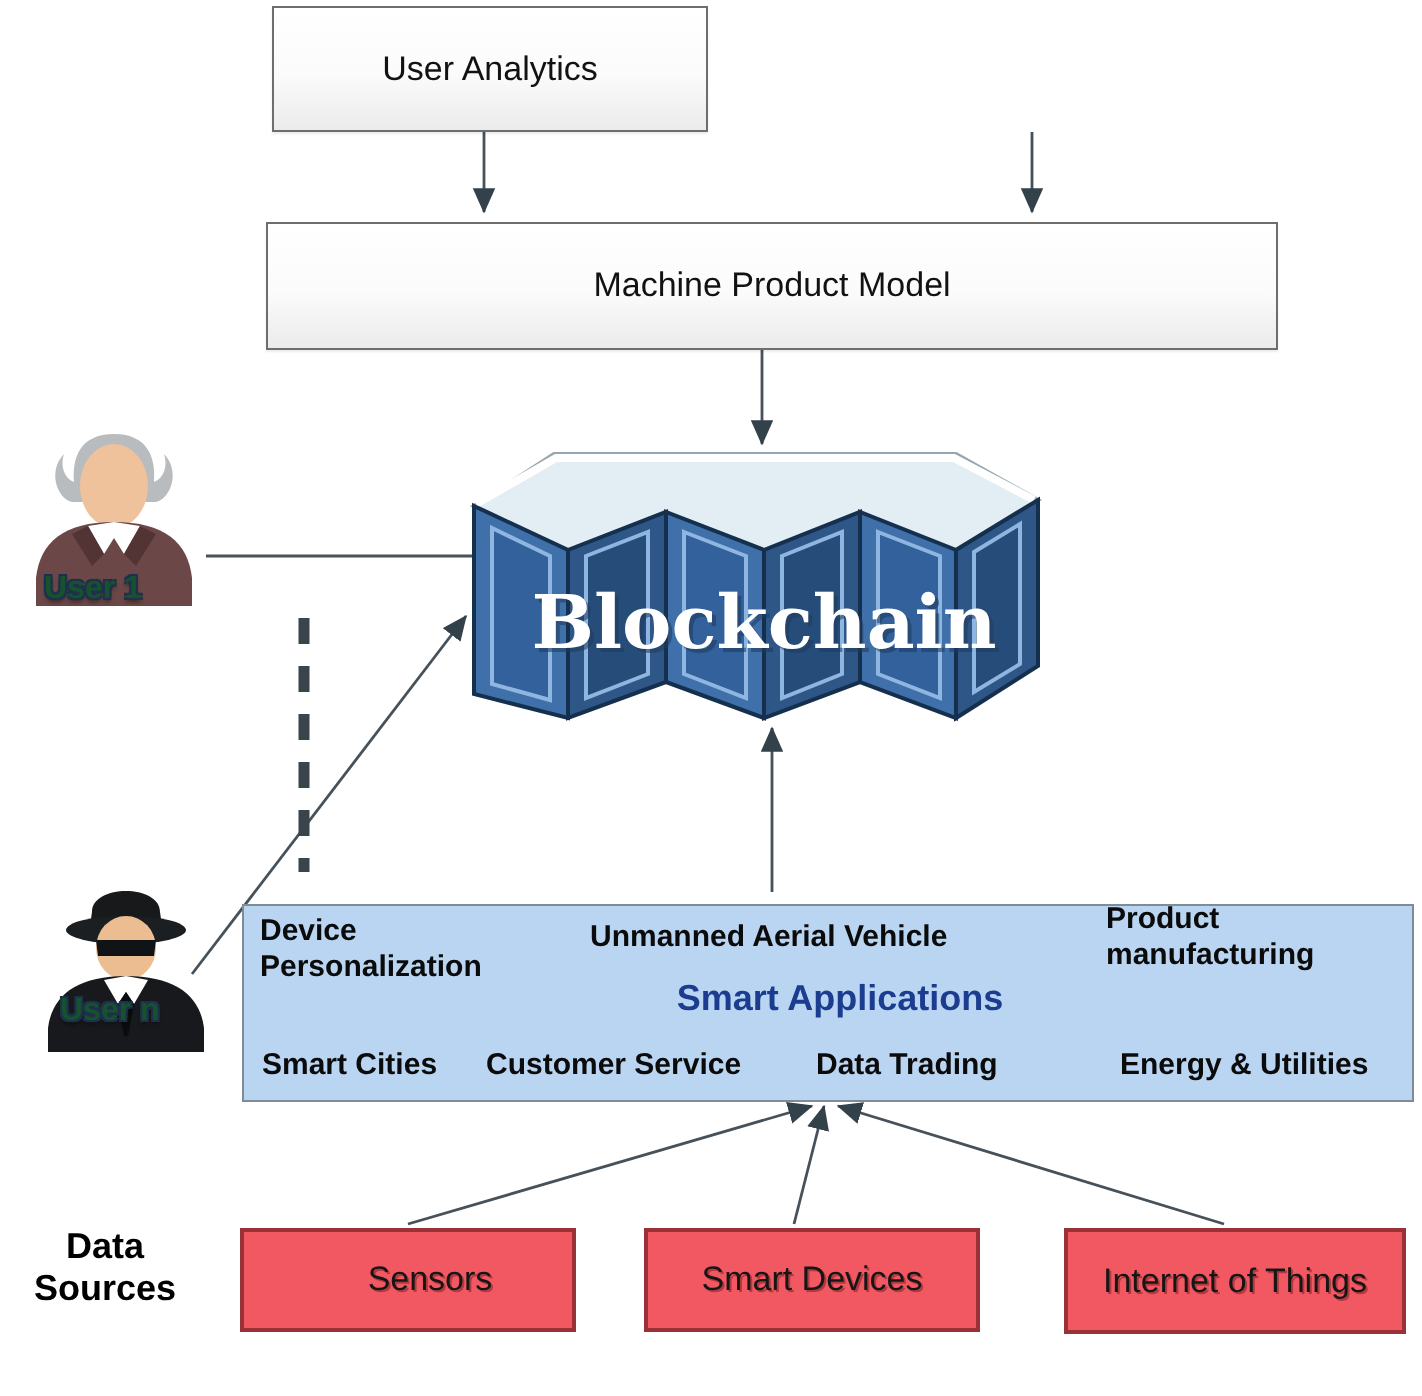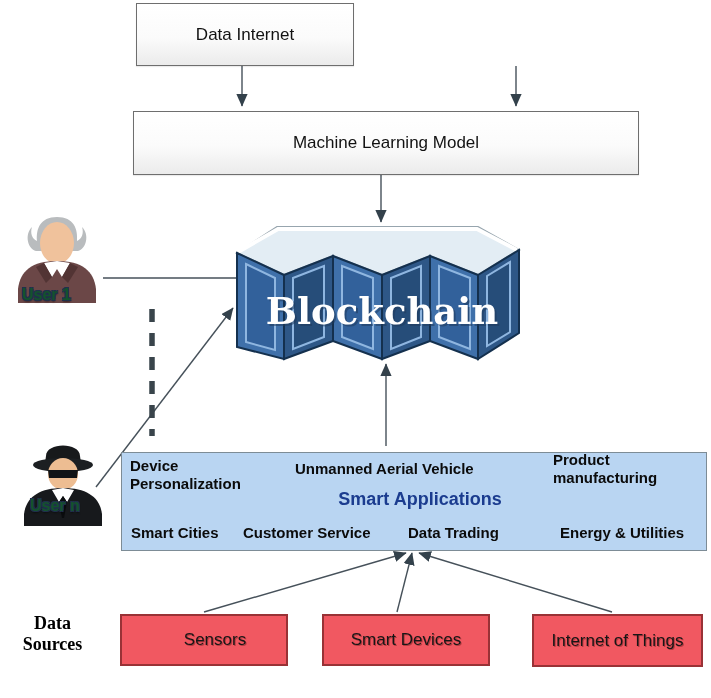--- a/index.html
+++ b/index.html
@@ -39,21 +39,21 @@
   }
   .source-box{
     position:absolute;top:614px;height:52px;
     background:var(--source-bg);border:2px solid var(--source-border);
     display:flex;align-items:center;justify-content:center;
     font-size:17px;color:#161616;text-shadow:1px 1px 0 rgba(60,0,0,.35);z-index:3;
     box-sizing:border-box;
   }
   .data-sources{
     position:absolute;left:5px;top:613px;width:95px;text-align:center;
-    font-weight:bold;font-size:18px;line-height:21px;color:#000;z-index:3;font-family:Liberation Serif, serif;
+    font-weight:bold;font-size:18px;line-height:21px;color:#000;z-index:3;
   }
   .user-label{
     position:absolute;color:#14532d;font-weight:bold;font-size:16px;z-index:4;
     text-shadow:-1px -1px 0 #20304c,1px -1px 0 #20304c,-1px 1px 0 #20304c,1px 1px 0 #20304c,0 2px 2px rgba(0,0,0,.5);
   }
   .user-icon{position:absolute;z-index:3;}
 </style>
 </head>
 <body>
 
@@ -102,24 +102,24 @@
         <polygon points="439,266 470,278 470,349 439,337" fill="#32619b"></polygon>
         <polygon points="487,276 510,262 510,332 487,346" fill="#264d79"></polygon>
       </g>
 
       <text x="382" y="324" text-anchor="middle" font-family="DejaVu Serif, serif" font-weight="bold" font-size="37" fill="#1f3a5c" opacity="0.55" transform="translate(2,2)">Blockchain</text>
       <text x="382" y="324" text-anchor="middle" font-family="DejaVu Serif, serif" font-weight="bold" font-size="37" fill="#ffffff">Blockchain</text>
     </g>
   </svg>
 
   <div class="node" style="left:136px;top:3px;width:216px;height:61px;">
-    <span>Data Internet</span>
+    <span>User Analytics</span>
   </div>
   <div class="node" style="left:133px;top:111px;width:504px;height:62px;">
-    <span>Machine Learning Model</span>
+    <span>Machine Product Model</span>
   </div>
 
   <svg class="user-icon" style="left:12px;top:211px;" width="90" height="92" viewBox="0 0 90 92">
     <path d="M45 6 C28 6 24 18 25 30 C20 28 18 22 20 16 C12 24 16 38 24 40 L66 40 C74 38 78 24 70 16 C72 22 70 28 65 30 C66 18 62 6 45 6 z" fill="#b9bcbe"></path>
     <ellipse cx="45" cy="32" rx="17" ry="21" fill="#f0c29c"></ellipse>
     <path d="M45 50 C20 50 8 60 6 78 L6 92 L84 92 L84 78 C82 60 70 50 45 50 z" fill="#6b4747"></path>
     <path d="M45 50 L32 52 L40 66 L45 58 L50 66 L58 52 z" fill="#ffffff"></path>
     <path d="M32 52 L24 56 L34 72 L40 66 z" fill="#523434"></path>
     <path d="M58 52 L66 56 L56 72 L50 66 z" fill="#523434"></path>
   </svg>

